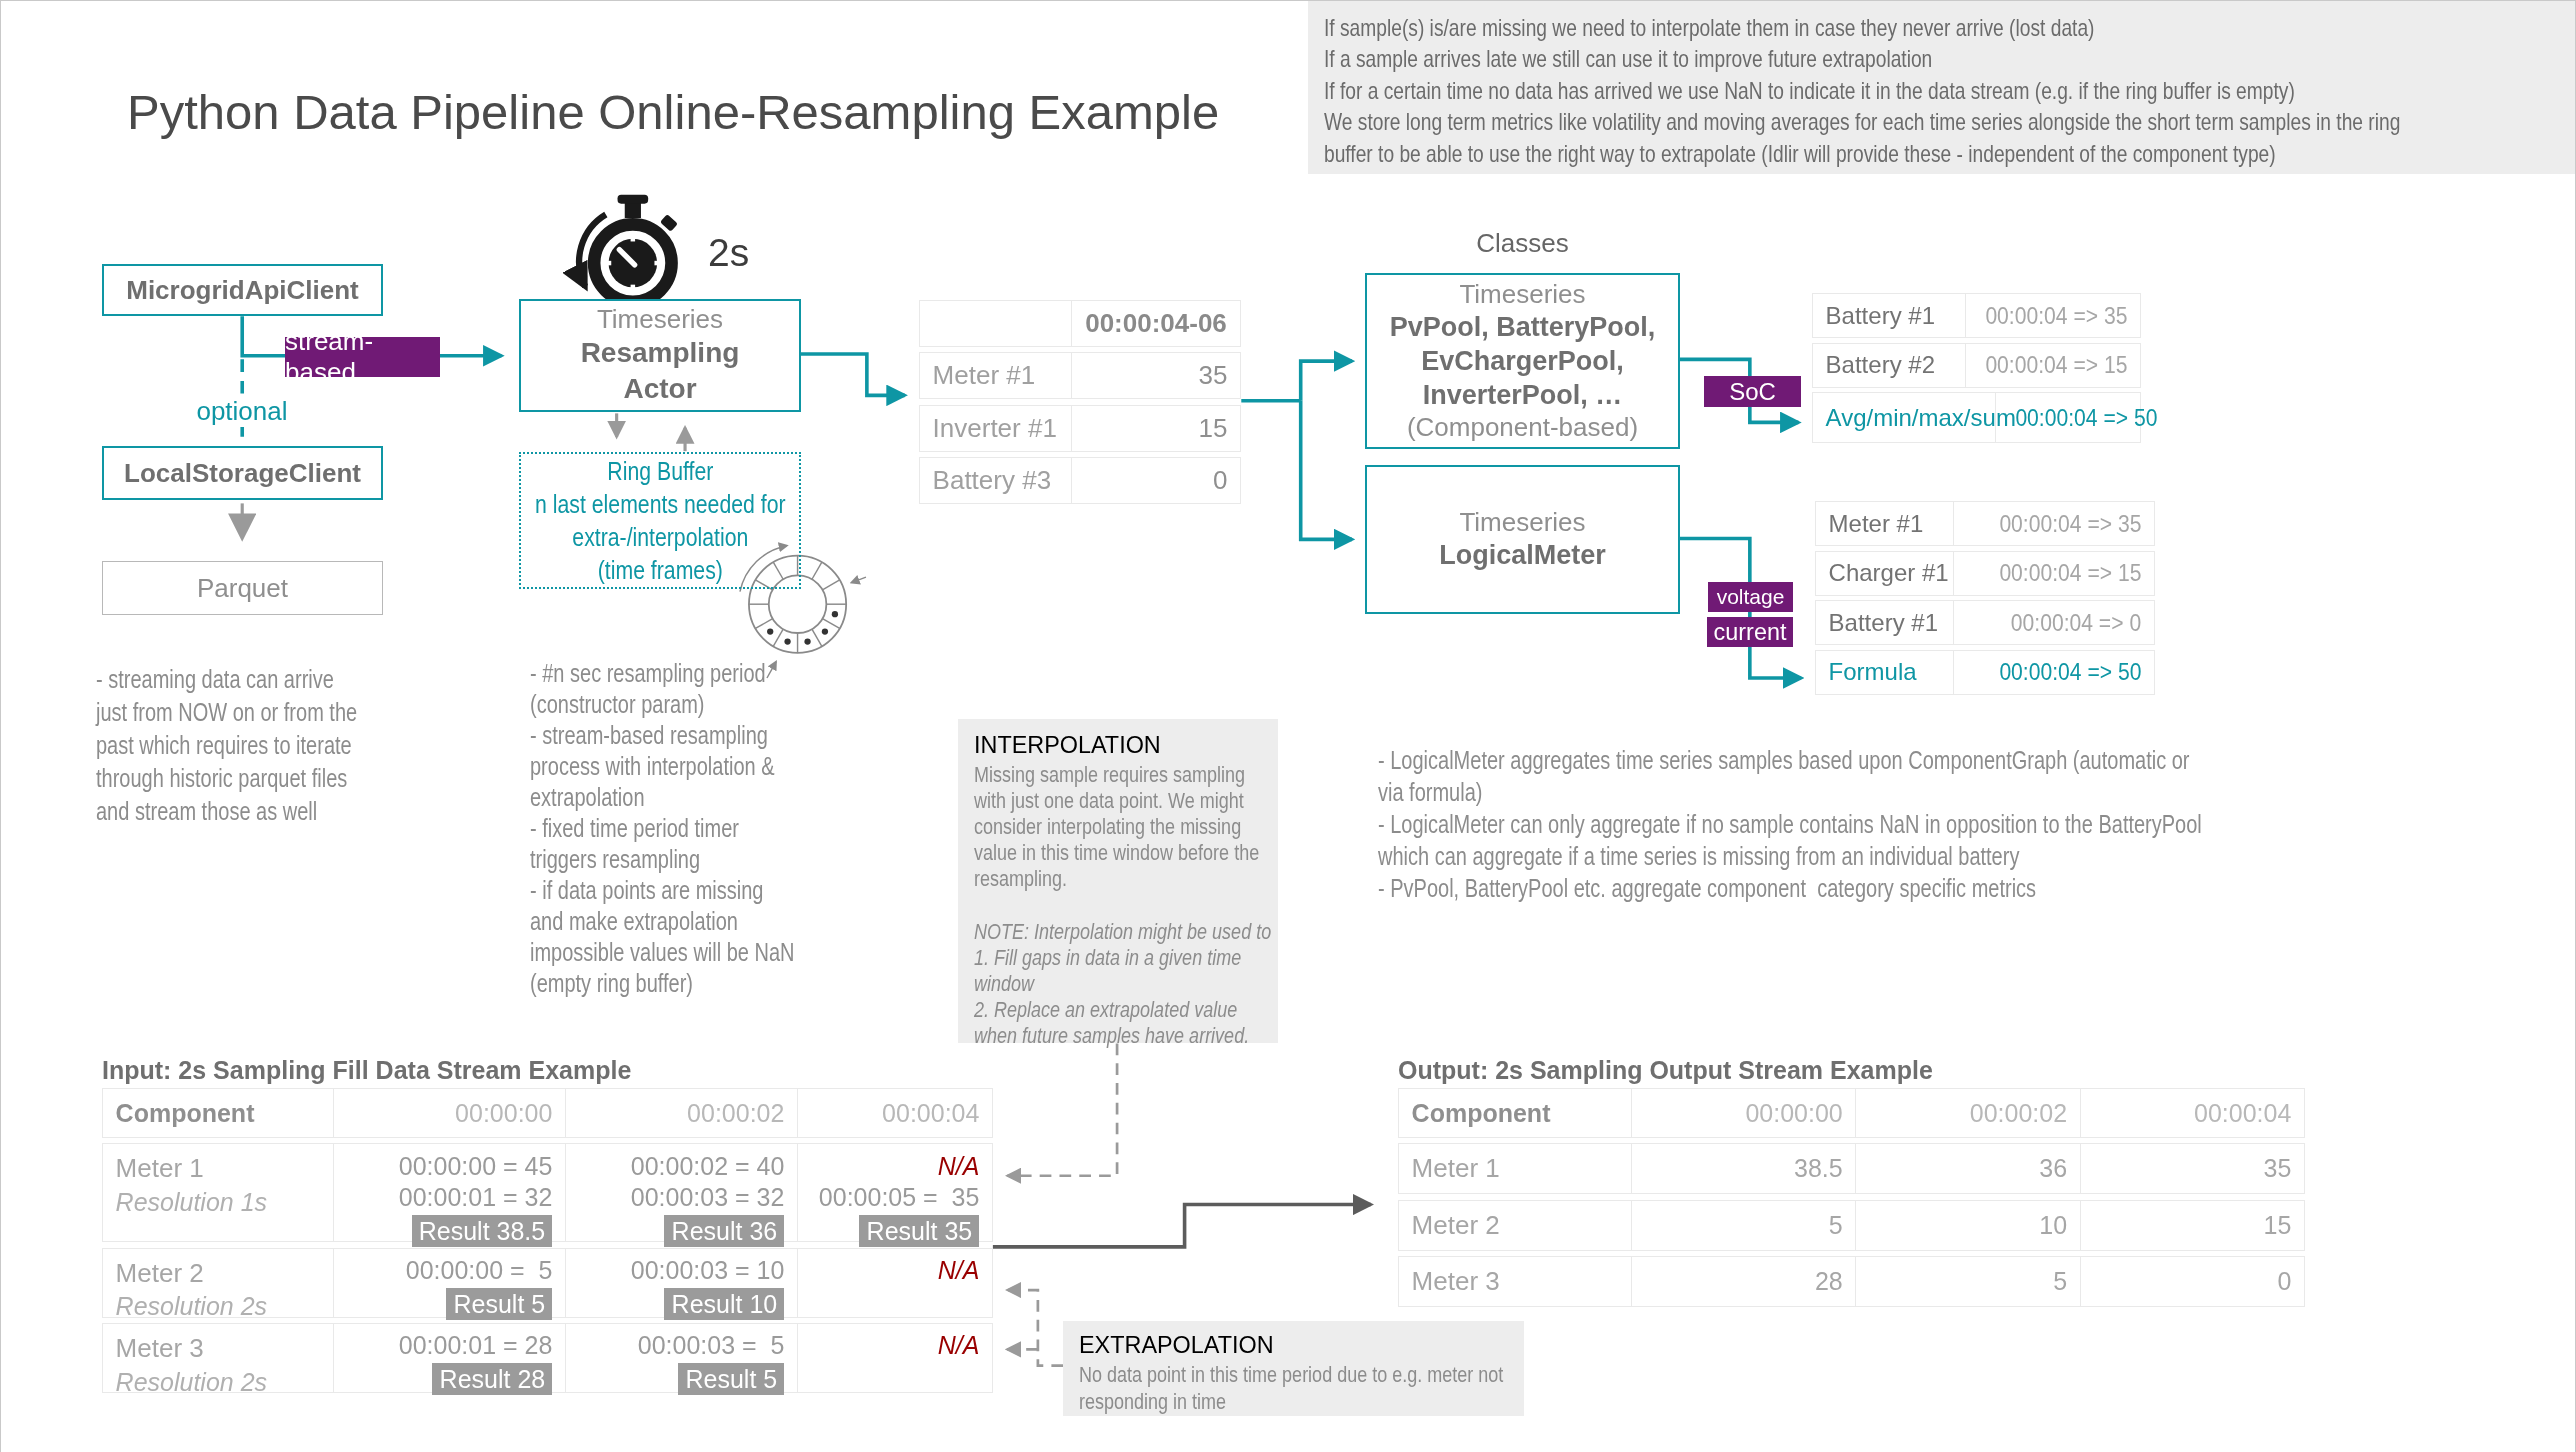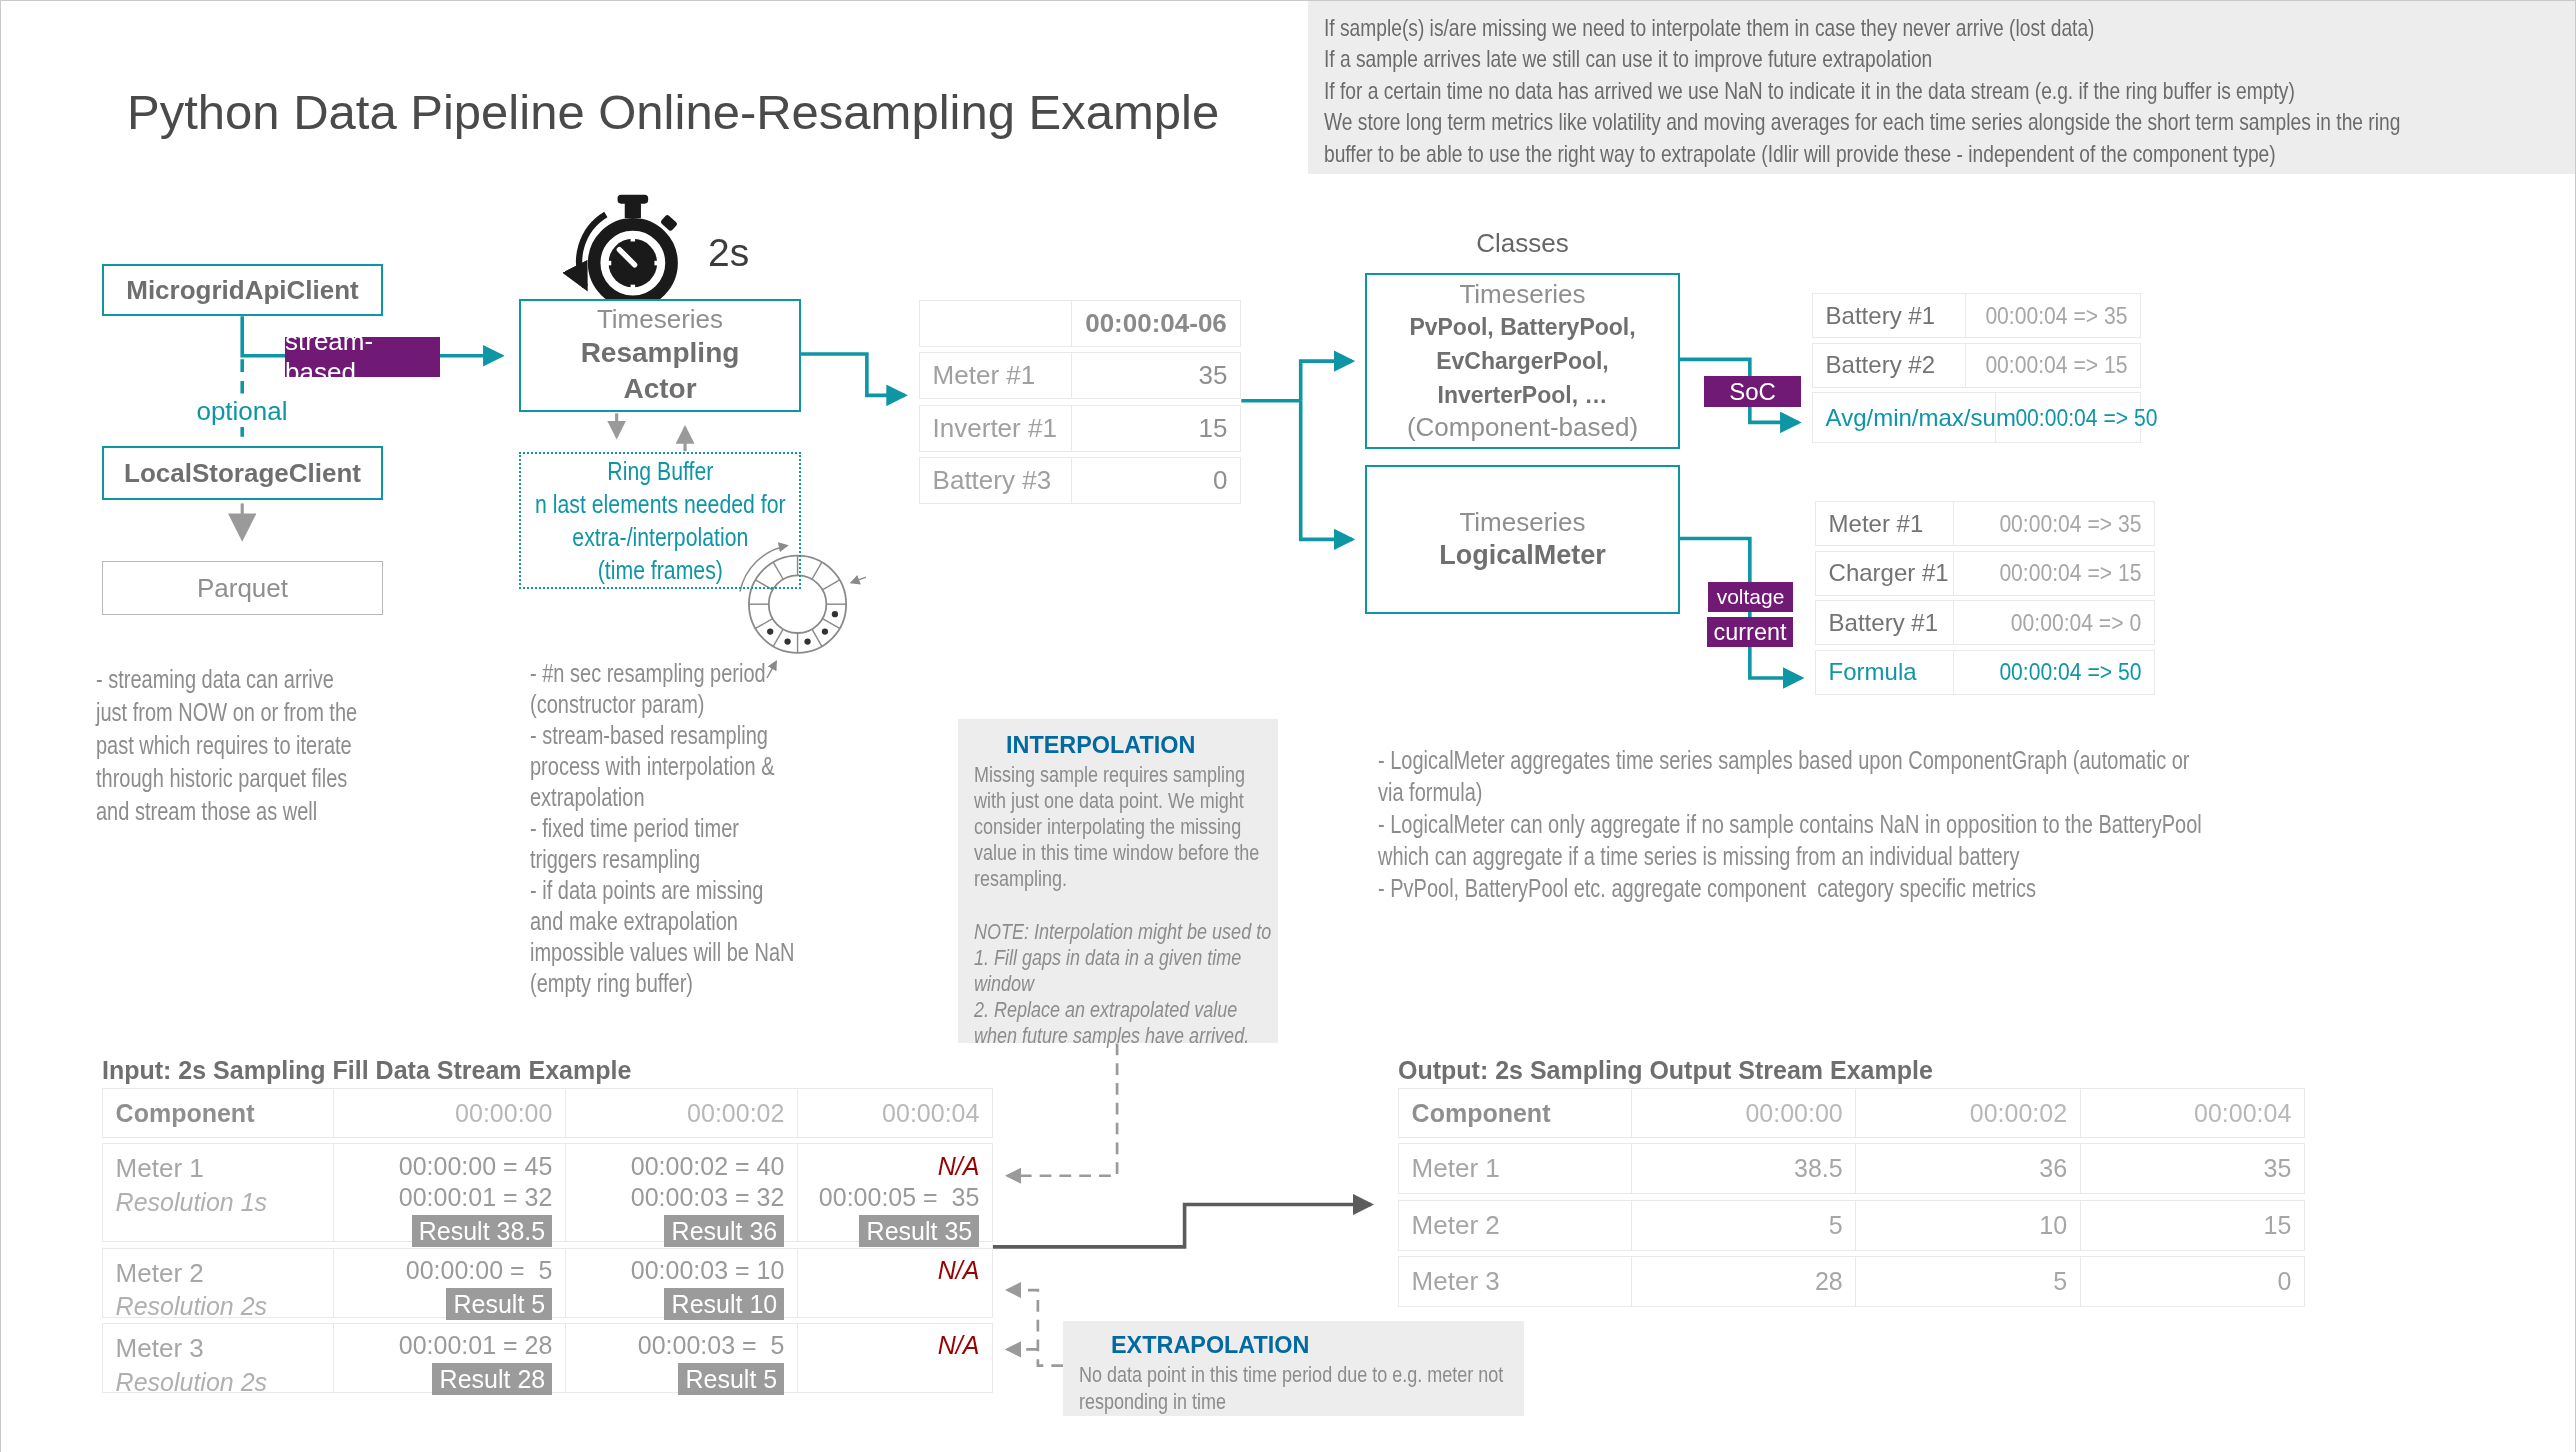--- a/index.html
+++ b/index.html
@@ -46,21 +46,21 @@
   .oval{font-size:25px;color:#a6a6a6;}
   .result{background:#9b9b9b;color:#fff;font-size:25px;line-height:32px;padding:0 7.2px;white-space:pre;}
   .na{color:#990000;font-style:italic;font-size:25px;line-height:29px;}
   .sm-label{font-size:26px;color:#a0a0a0;}
   .sm-val{font-size:26px;color:#8f8f8f;}
   .sm-head{font-weight:bold;font-size:26px;color:#8a8a8a;width:100%;text-align:center;}
   .rt-label{font-size:24px;color:#737373;}
   .rt-val{font-size:24px;color:#a6a6a6;transform:scaleX(0.88);transform-origin:100% 50%;white-space:pre;}
   .accent .rt-label,.accent .rt-val{color:#0e96a4;}
 
-  .note-title{font-weight:bold;font-size:23.4px;color:#0369a1;margin-left:32px;}
+  .note-title{font-weight:normal;font-size:23.4px;color:#000000;}
   .note-body{font-size:22.5px;line-height:26px;color:#8c8c8c;}
   .italic{font-style:italic;}
 </style>
 </head>
 <body>
 
 <div id="canvas">
 
   <svg width="2576" height="1453" viewBox="0 0 2862 1614">
     <defs>
@@ -244,21 +244,21 @@
         </div>
       <div class="tc sm-c2 right">
           <span class="sm-val">0</span>
         </div>
     </div>
   </div>
 
   <div class="abs" style="left:1364px;top:227px;width:315px;text-align:center;font-size:26px;color:#666;">Classes</div>
   <div class="abs node-teal" style="left:1364px;top:272px;width:315px;height:176px;flex-direction:column;">
     <div class="nlabel">Timeseries</div>
-    <div class="nlabel-bold" style="font-size:23px;line-height:34px;white-space:pre;text-align:center;">PvPool, BatteryPool,
+    <div class="nlabel-bold" style="font-size:27px;line-height:34px;white-space:pre;text-align:center;">PvPool, BatteryPool,
 EvChargerPool,
 InverterPool, …</div>
     <div class="nlabel">(Component-based)</div>
   </div>
   <div class="abs node-teal" style="left:1364px;top:464px;width:315px;height:149px;flex-direction:column;">
     <div class="nlabel">Timeseries</div>
     <div class="nlabel-bold" style="font-size:27px;line-height:34px;">LogicalMeter</div>
   </div>
 
   <div class="abs edge-badge" style="left:1703px;top:375px;width:97px;height:31px;font-size:24px;">

